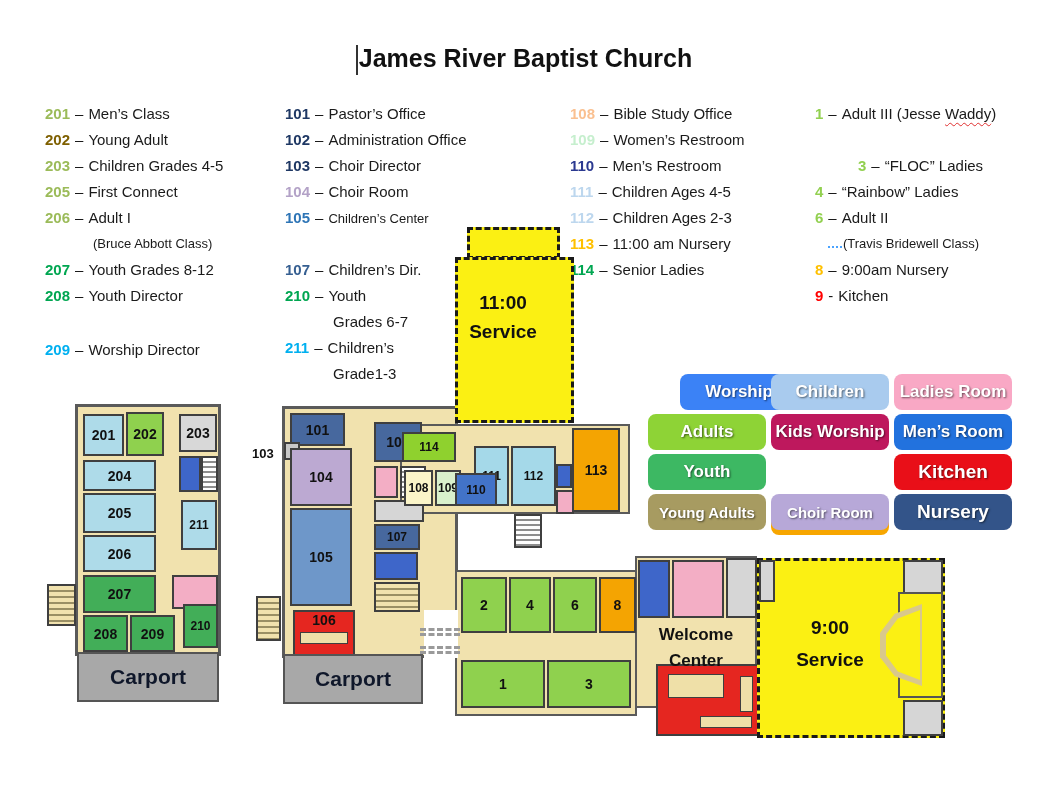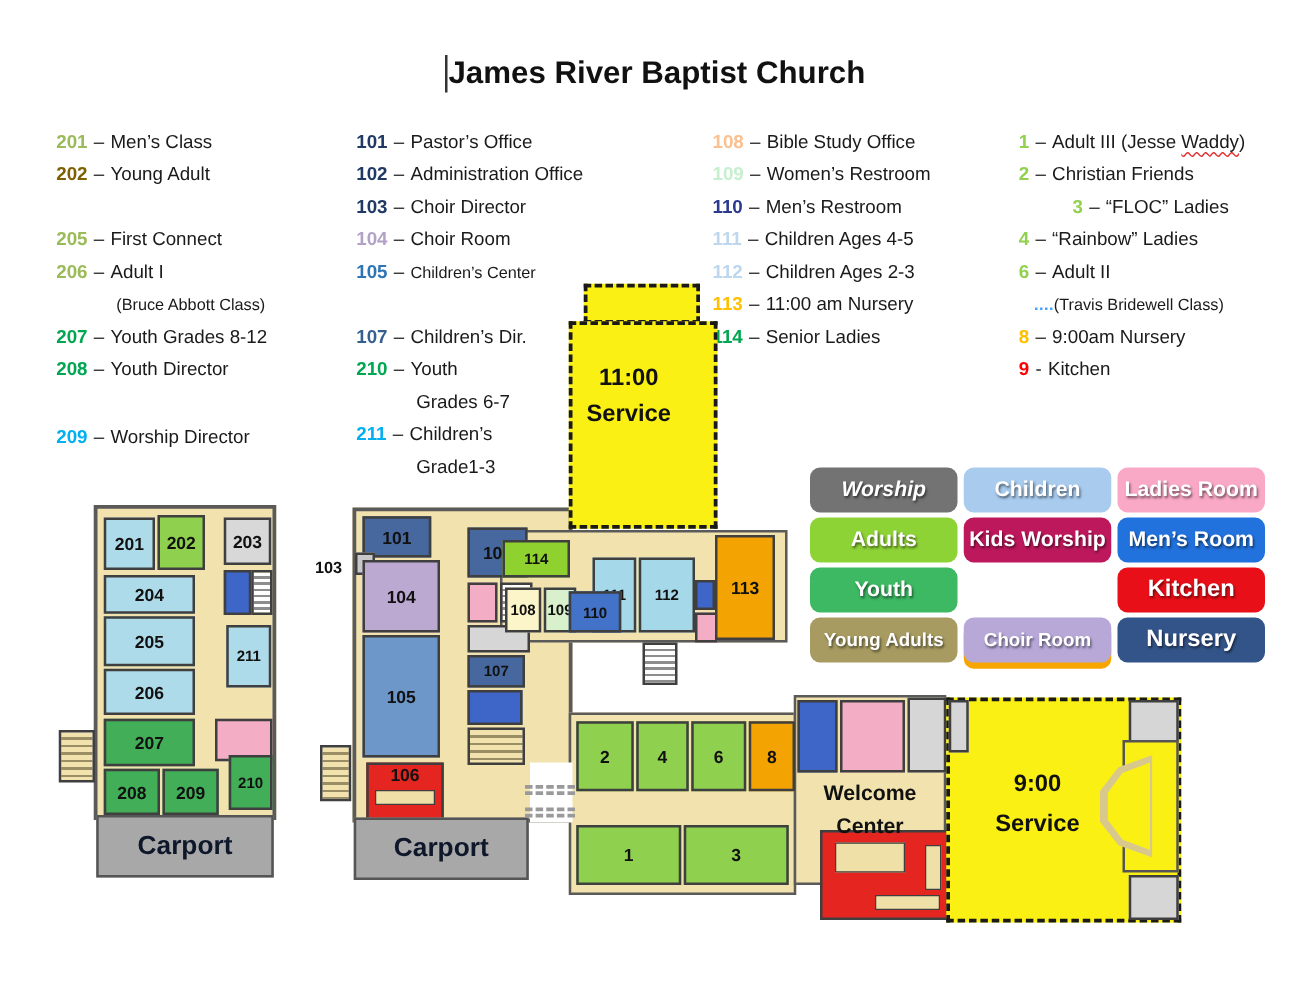--- a/index.html
+++ b/index.html
@@ -40,20 +40,21 @@
 </style>
 </head>
 <body>
 
 <div id="canvas">
 
   <div class="title"><span class="caret"></span><span>James River Baptist Church</span></div>
 
   <div class="lrow" style="left:45px;top:101px"><span class="lnum" style="color: rgb(155, 187, 89);">201</span><span class="lsep">–</span><span>Men’s Class</span></div>
   <div class="lrow" style="left:45px;top:127px"><span class="lnum" style="color: rgb(127, 96, 0);">202</span><span class="lsep">–</span><span>Young Adult</span></div>
+  <div class="lrow" style="left:45px;top:153px"><span class="lnum" style="color: rgb(155, 187, 89);">203</span><span class="lsep">–</span><span>Children Grades 4-5</span></div>
   <div class="lrow" style="left:45px;top:179px"><span class="lnum" style="color: rgb(155, 187, 89);">205</span><span class="lsep">–</span><span>First Connect</span></div>
   <div class="lrow" style="left:45px;top:205px"><span class="lnum" style="color: rgb(155, 187, 89);">206</span><span class="lsep">–</span><span>Adult I</span></div>
   <div class="lrow lnote" style="left:93px;top:231px"><span>(Bruce Abbott Class)</span></div>
   <div class="lrow" style="left:45px;top:257px"><span class="lnum" style="color: rgb(0, 166, 81);">207</span><span class="lsep">–</span><span>Youth Grades 8-12</span></div>
   <div class="lrow" style="left:45px;top:283px"><span class="lnum" style="color: rgb(0, 166, 81);">208</span><span class="lsep">–</span><span>Youth Director</span></div>
   <div class="lrow" style="left:45px;top:337px"><span class="lnum" style="color: rgb(0, 176, 240);">209</span><span class="lsep">–</span><span>Worship Director</span></div>
 
   <div class="lrow" style="left:285px;top:101px"><span class="lnum" style="color: rgb(31, 56, 100);">101</span><span class="lsep">–</span><span>Pastor’s Office</span></div>
   <div class="lrow" style="left:285px;top:127px"><span class="lnum" style="color: rgb(31, 56, 100);">102</span><span class="lsep">–</span><span>Administration Office</span></div>
   <div class="lrow" style="left:285px;top:153px"><span class="lnum" style="color: rgb(31, 56, 100);">103</span><span class="lsep">–</span><span>Choir Director</span></div>
@@ -67,29 +68,28 @@
 
   <div class="lrow" style="left:570px;top:101px"><span class="lnum" style="color: rgb(250, 192, 144);">108</span><span class="lsep">–</span><span>Bible Study Office</span></div>
   <div class="lrow" style="left:570px;top:127px"><span class="lnum" style="color: rgb(198, 239, 206);">109</span><span class="lsep">–</span><span>Women’s Restroom</span></div>
   <div class="lrow" style="left:570px;top:153px"><span class="lnum" style="color: rgb(43, 57, 144);">110</span><span class="lsep">–</span><span>Men’s Restroom</span></div>
   <div class="lrow" style="left:570px;top:179px"><span class="lnum" style="color: rgb(189, 215, 238);">111</span><span class="lsep">–</span><span>Children Ages 4-5</span></div>
   <div class="lrow" style="left:570px;top:205px"><span class="lnum" style="color: rgb(189, 215, 238);">112</span><span class="lsep">–</span><span>Children Ages 2-3</span></div>
   <div class="lrow" style="left:570px;top:231px"><span class="lnum" style="color: rgb(255, 192, 0);">113</span><span class="lsep">–</span><span>11:00 am Nursery</span></div>
   <div class="lrow" style="left:570px;top:257px"><span class="lnum" style="color: rgb(0, 166, 81);">114</span><span class="lsep">–</span><span>Senior Ladies</span></div>
 
   <div class="lrow" style="left:815px;top:101px"><span class="lnum" style="color: rgb(146, 208, 80);">1</span><span class="lsep">–</span><span>Adult III (Jesse </span><span class="wavy-red">Waddy</span><span>)</span></div>
-  <div class="lrow" style="left:815px;top:127px"><span class="lnum" style="color: rgb(146, 208, 80);">2</span><span class="lsep">–</span><span>Christian Friends</span></div>
   <div class="lrow" style="left:858px;top:153px"><span class="lnum" style="color: rgb(146, 208, 80);">3</span><span class="lsep">–</span><span>“FLOC” Ladies</span></div>
   <div class="lrow" style="left:815px;top:179px"><span class="lnum" style="color: rgb(146, 208, 80);">4</span><span class="lsep">–</span><span>“Rainbow” Ladies</span></div>
   <div class="lrow" style="left:815px;top:205px"><span class="lnum" style="color: rgb(146, 208, 80);">6</span><span class="lsep">–</span><span>Adult II</span></div>
   <div class="lrow lnote" style="left:828px;top:231px"><span class="wavy-blue"></span><span>(Travis Bridewell Class)</span></div>
   <div class="lrow" style="left:815px;top:257px"><span class="lnum" style="color: rgb(255, 192, 0);">8</span><span class="lsep">–</span><span>9:00am Nursery</span></div>
   <div class="lrow" style="left:815px;top:283px"><span class="lnum" style="color: rgb(255, 0, 0);">9</span><span class="lsep">-</span><span>Kitchen</span></div>
 
-  <div class="chip" style="left: 648px; top: 374px; background-color: #737373; font-style: italic;">
+  <div class="chip" style="left: 680px; top: 374px; background-color: #3b82f6;">
       <span>Worship</span>
     </div>
   <div class="chip" style="left: 771px; top: 374px; background-color: rgb(169, 203, 238);">
       <span>Children</span>
     </div>
   <div class="chip" style="left: 894px; top: 374px; background-color: rgb(249, 168, 197);">
       <span>Ladies Room</span>
     </div>
   <div class="chip" style="left: 648px; top: 414px; background-color: rgb(142, 211, 54);">
       <span>Adults</span>

